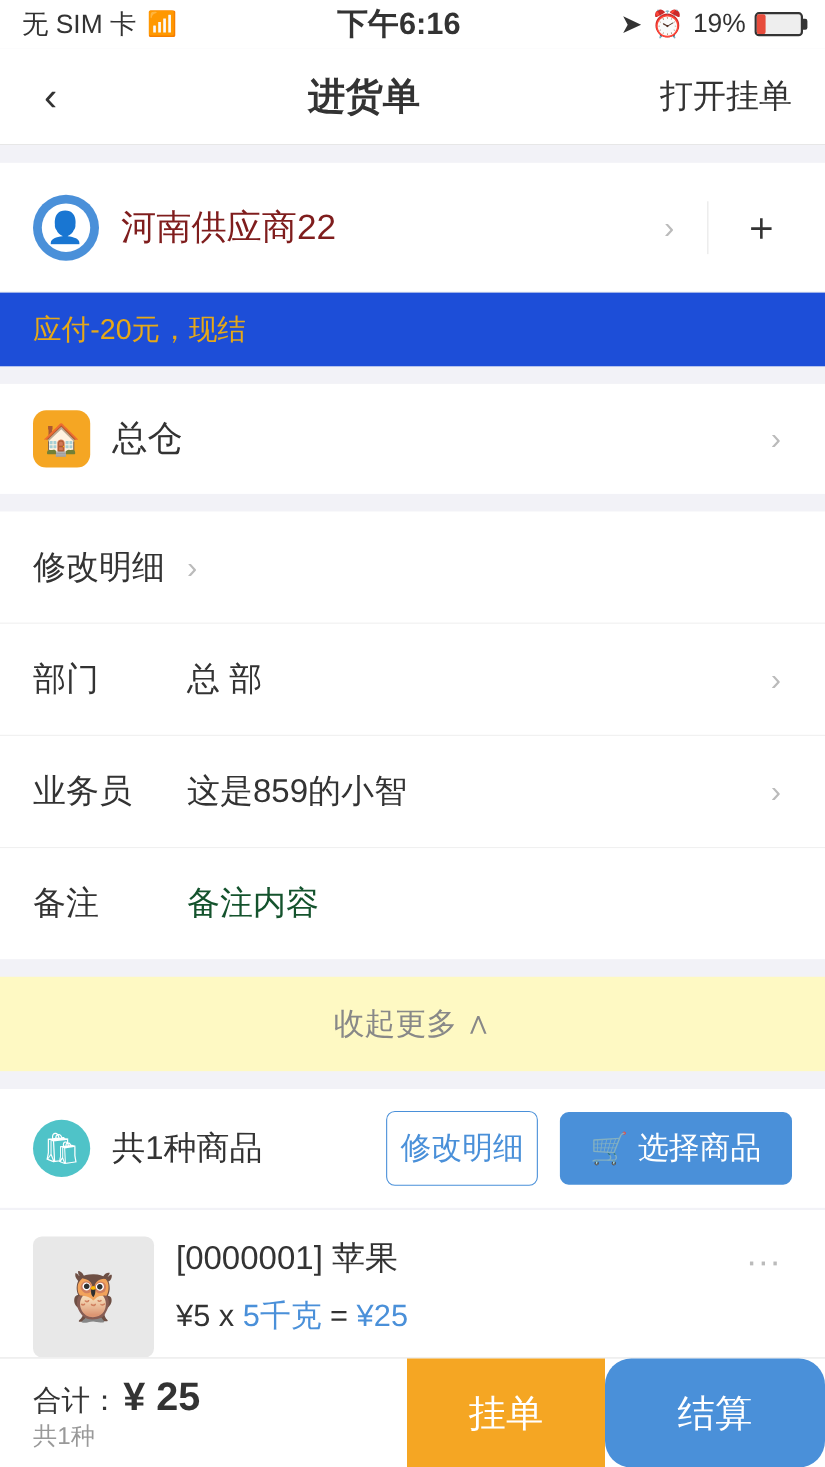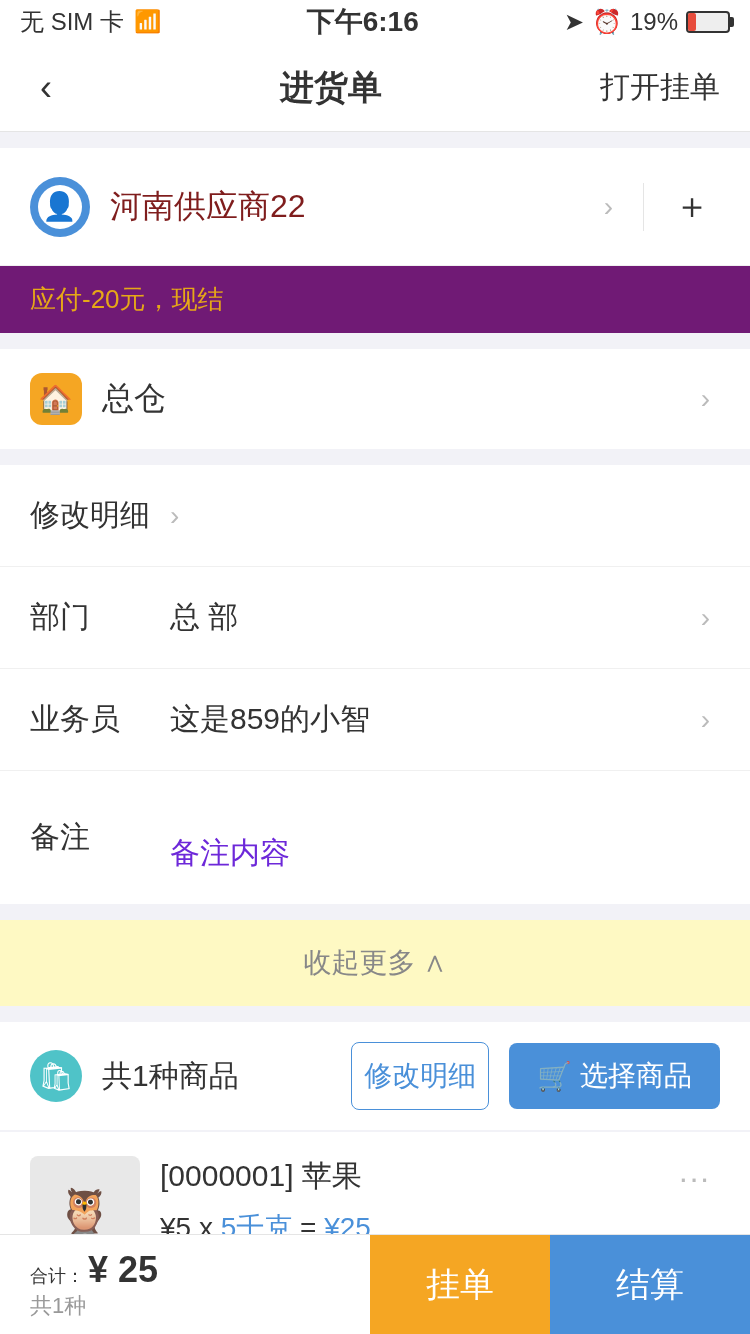--- a/index.html
+++ b/index.html
@@ -140,21 +140,21 @@
       margin: 0 20px;
     }
     .plus-icon {
       font-size: 36px;
       color: #333;
       padding: 10px;
     }
 
     
     .status-banner {
-      background: #701a75;
+      background: #1d4ed8;
       padding: 16px 30px;
       color: #e6a817;
       font-size: 26px;
     }
 
     
     .warehouse-row {
       display: flex;
       align-items: center;
       padding: 24px 30px;
@@ -194,22 +194,21 @@
       color: #333;
       width: 140px;
       flex-shrink: 0;
     }
     .form-value {
       flex: 1;
       font-size: 30px;
       color: #333;
     }
     .form-value.placeholder {
-      color: #6d28d9;
-      margin-top: 32px;
+      color: #14532d;
     }
 
     
     .collapse-toggle {
       background: #fef9c3;
       text-align: center;
       padding: 24px;
       color: #888;
       font-size: 28px;
       cursor: pointer;
@@ -342,20 +341,21 @@
     .btn-checkout {
       width: 200px;
       background: #4a90d9;
       color: #fff;
       font-size: 34px;
       font-weight: 500;
       display: flex;
       align-items: center;
       justify-content: center;
       cursor: pointer;
+      border-radius: 24px;
     }
 
     
     .bottom-spacer { height: 110px; }
 
     .wifi-icon { font-size: 22px; }
   </style>
 </head>
 <body>
 
@@ -464,21 +464,21 @@
     </div>
     <span class="product-more">···</span>
   </div>
 
   <div class="bottom-spacer"></div>
 </div>
 
 <div class="bottom-bar">
   <div class="total-section">
     <div style="display:flex; align-items:baseline; gap:4px;">
-      <span style="font-size:18px; color:#333;">合计：</span>
+      <span style="font-size:26px; color:#333;">合计：</span>
       <span class="total-amount">¥ 25</span>
     </div>
     <span class="total-count">共1种</span>
   </div>
   <div class="btn-hang">
     <span>挂单</span>
   </div>
   <div class="btn-checkout">
     <span>结算</span>
   </div>

